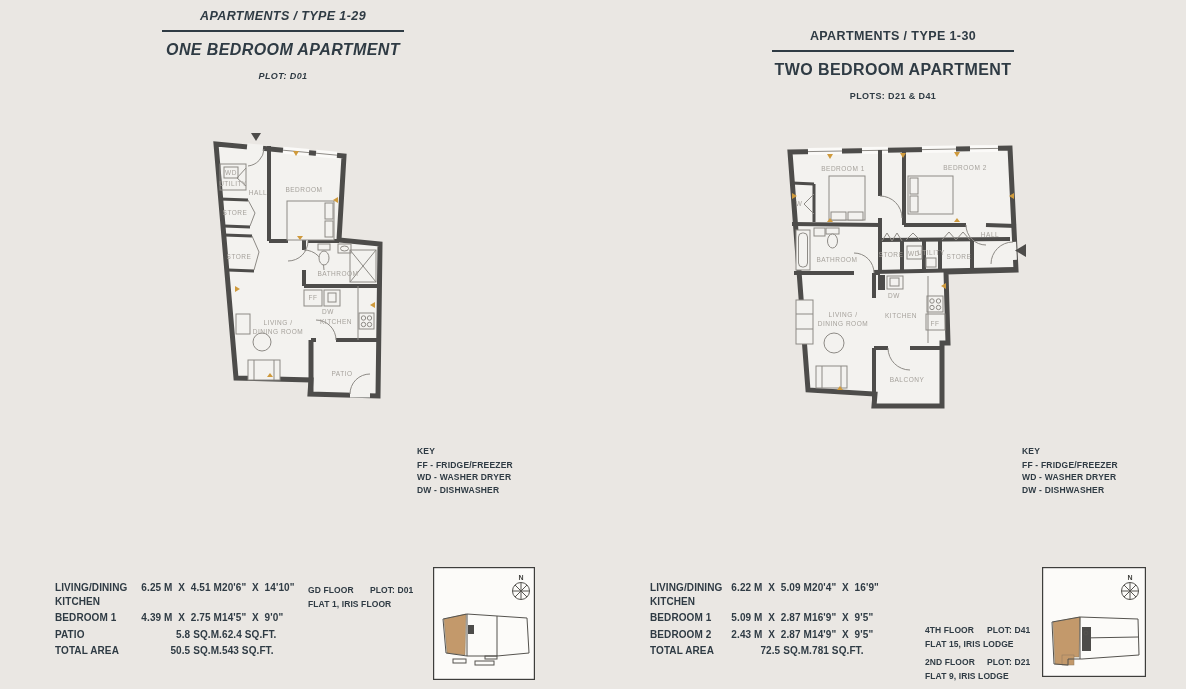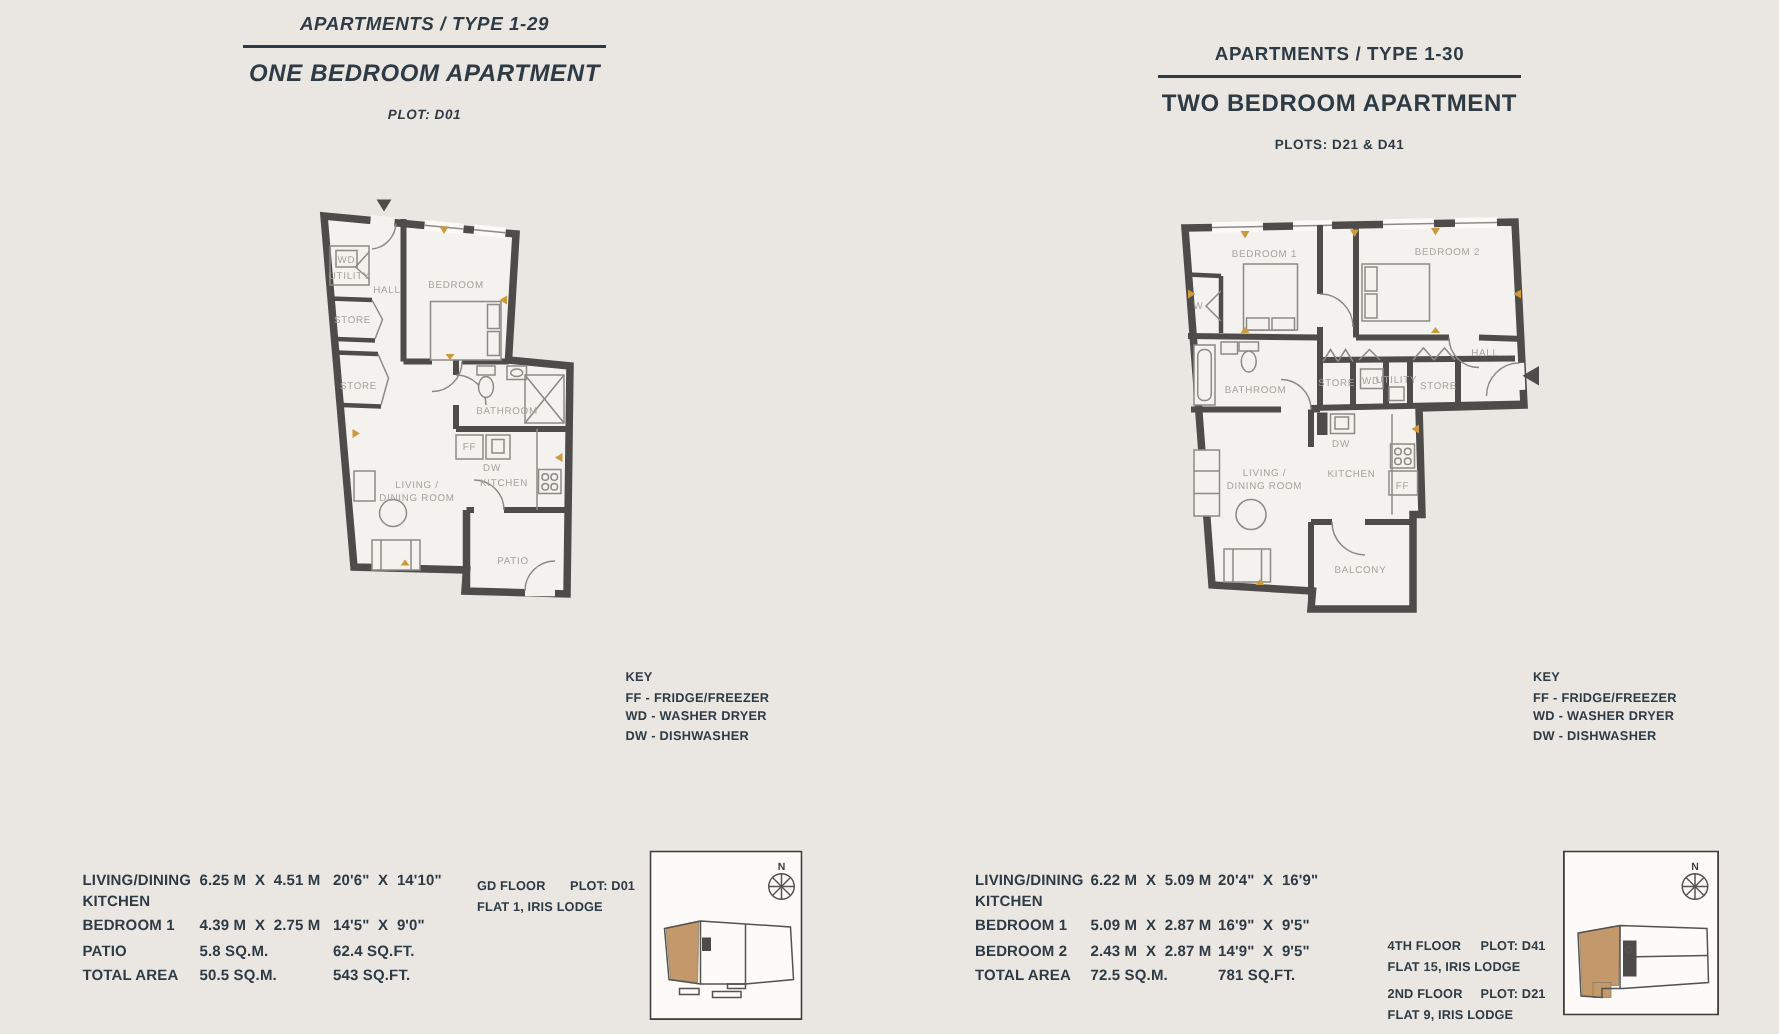--- a/index.html
+++ b/index.html
@@ -16,21 +16,21 @@
   .hdr .subtitle{font-size:16px;font-weight:bold;letter-spacing:.4px;margin-top:9px;}
   .hdr .plot{font-size:9px;font-weight:bold;letter-spacing:.4px;margin-top:12px;}
   
   .key{font-size:8.5px;font-weight:bold;letter-spacing:.2px;line-height:12.5px;}
   .key .kt{margin-bottom:1px;}
   
   .spec{font-size:10px;font-weight:bold;letter-spacing:.1px;}
   .srow{margin-bottom:3px;}
   .srow .cell{display:inline-block;vertical-align:top;line-height:13.5px;white-space:pre;}
   .c1{width:78px;}
-  .c2{width:89px;}
+  .c2{width:89px;text-align:right;}
   .c3{width:110px;}
   .spec-r .c1{width:77px;}
   .spec-r .c2{width:85px;}
   .spec-r .c3{width:113px;}
   
   .loc{font-size:8.5px;font-weight:bold;line-height:14px;letter-spacing:.1px;margin-bottom:4px;}
   .loc .fl{display:inline-block;min-width:62px;}
   
   .wall{stroke:#4d4c4a;fill:none;}
   .thin{stroke:#8d8a85;stroke-width:1;fill:none;}
@@ -192,24 +192,24 @@
     <div class="cell c1">BEDROOM 1</div><div class="cell c2">4.39 M  X  2.75 M</div><div class="cell c3">14'5"  X  9'0"</div>
   </div>
   <div class="srow">
     <div class="cell c1">PATIO</div><div class="cell c2">5.8 SQ.M.</div><div class="cell c3">62.4 SQ.FT.</div>
   </div>
   <div class="srow">
     <div class="cell c1">TOTAL AREA</div><div class="cell c2">50.5 SQ.M.</div><div class="cell c3">543 SQ.FT.</div>
   </div>
 </div>
 
-<div class="abs" style="left:318px;top:583px;">
+<div class="abs" style="left:308px;top:583px;">
   <div class="loc">
     <span class="fl">GD FLOOR</span><span>PLOT: D01</span><br>
-    <span>FLAT 1, IRIS LODGE</span>
+    <span>FLAT 1, IRIS FLOOR</span>
   </div>
 </div>
 
 <svg class="abs" style="left:433px;top:567px;" width="102" height="113" viewBox="0 0 102 113">
   <rect class="mm-border" x="0.6" y="0.6" width="100.8" height="111.8"></rect>
   <g>
     <text class="mm-n" x="88" y="13">N</text>
     <circle class="mm-line" cx="88" cy="24" r="8.5"></circle>
     <line class="mm-line" x1="88" y1="15.5" x2="88" y2="32.5"></line>
     <line class="mm-line" x1="79.5" y1="24" x2="96.5" y2="24"></line>

